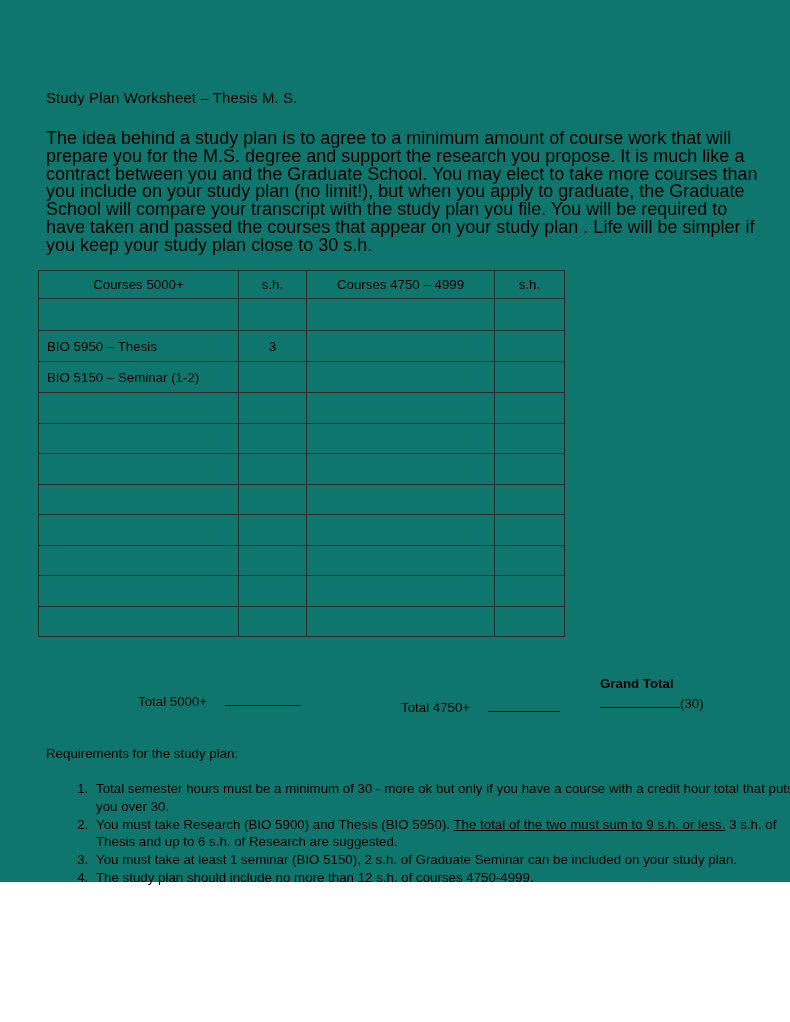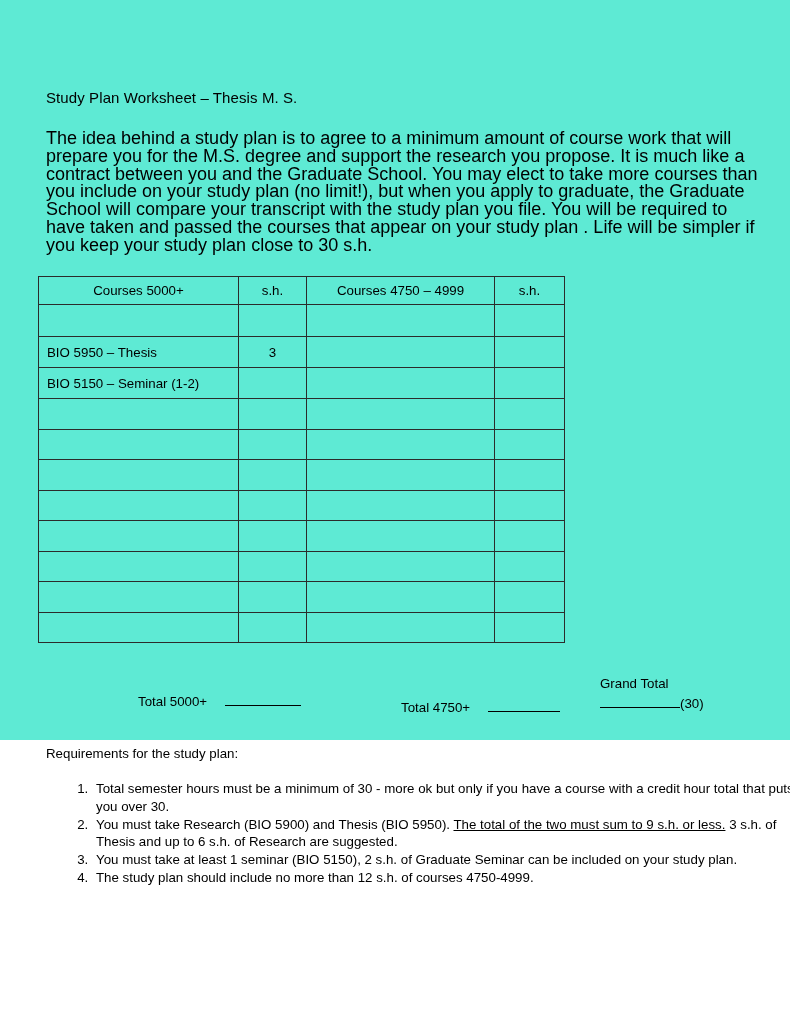--- a/index.html
+++ b/index.html
@@ -12,22 +12,22 @@
     height: 1022px;
     font-family: "Liberation Sans", sans-serif;
     color: #000000;
     position: relative;
     overflow: hidden;
   }
   .page {
     position: absolute;
     left: 0; top: 0;
     width: 790px;
-    height: 740px;
-    background: #5eead4;
+    height: 882px;
+    background: #0f766e;
   }
 
   
   .doc-title {
     position: absolute;
     left: 46px;
     top: 89px;
     font-size: 15px;
     line-height: 18px;
     letter-spacing: 0.1px;
@@ -42,21 +42,21 @@
     width: 712px;
     font-size: 18px;
     line-height: 17.8px;
     text-align: left;
   }
 
   
   .sp-table {
     position: absolute;
     left: 38px;
-    top: 276px;
+    top: 270px;
     width: 526px;
     border-collapse: collapse;
     table-layout: fixed;
     border-radius: 32px;
   }
   .sp-table td, .sp-table th {
     border: 1px solid #2b2b2b;
     padding: 0 8px;
     font-size: 13.3px;
     font-weight: normal;
@@ -91,21 +91,21 @@
   }
   .blank-line {
     display: inline-block;
     border-bottom: 1.6px solid #000;
     height: 11px;
     vertical-align: baseline;
   }
   .t5000 { left: 100px; top: 18px; }
   .t4750 { left: 363px; top: 24px; }
   .grand-wrap { left: 562px; top: 0px; }
-  .grand-title { display: block; font-size: 13.3px; white-space: nowrap; }
+  .grand-title { display: block; font-size: 13.3px; white-space: nowrap; font-weight: bold; }
   .grand-blank-row { display: block; margin-top: 5px; white-space: nowrap; }
 
   
   .req-heading {
     position: absolute;
     left: 46px;
     top: 746px;
     font-size: 13.3px;
     white-space: nowrap;
     text-align: right;

